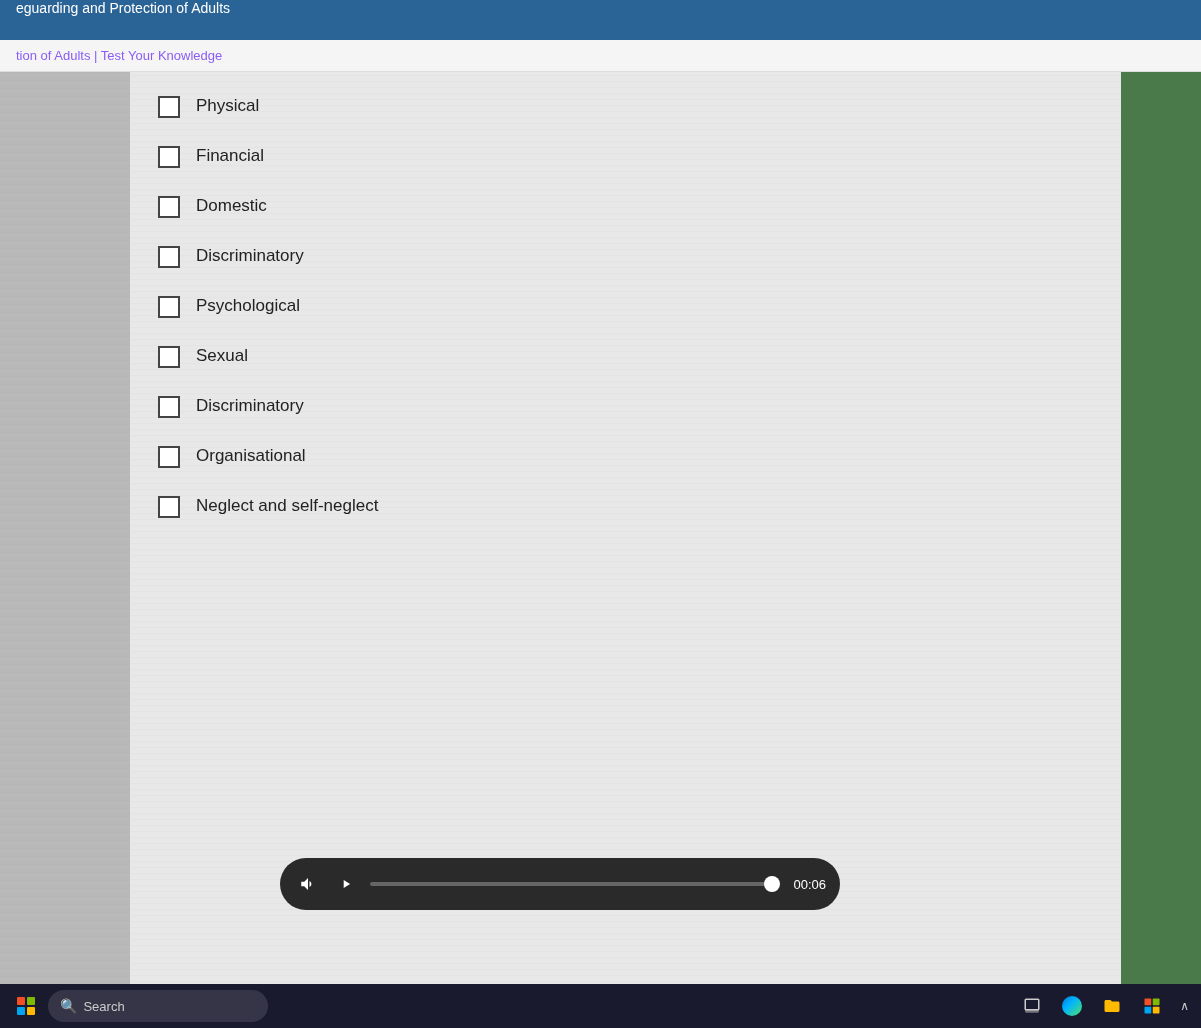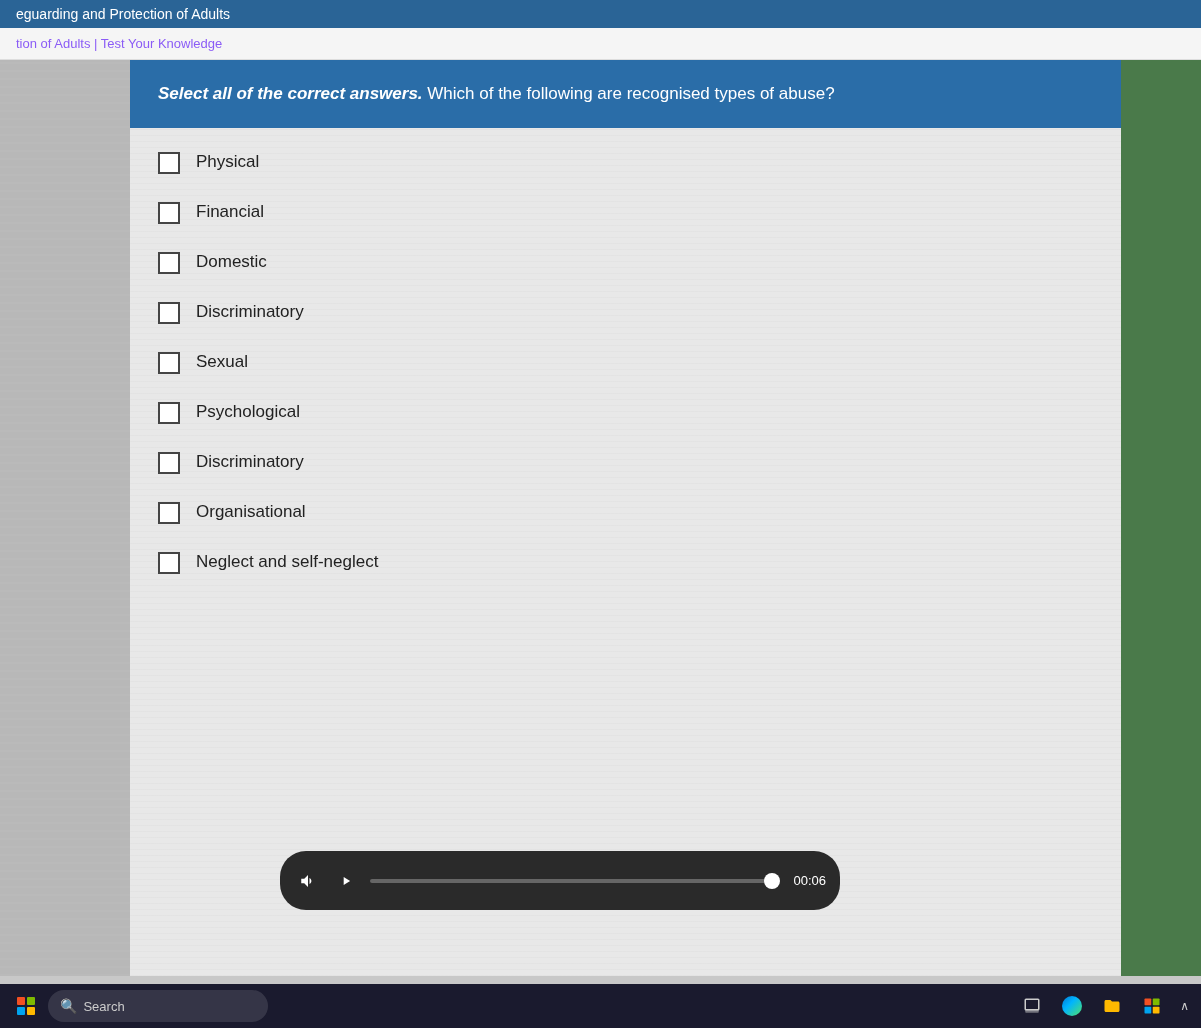--- a/index.html
+++ b/index.html
@@ -9,23 +9,22 @@
       height: 1028px;
       overflow: hidden;
       font-family: 'Segoe UI', Arial, sans-serif;
       background: #c8c8c8;
       position: relative;
     }
 
     
     .top-bar {
       background: #2a6496;
-      height: 28px;
-      display: flex;
-      align-items: center;
+      height: 40px;
+      display: flex;
       padding: 0 16px;
       position: relative;
     }
 
     .top-bar-title {
       color: #fff;
       font-size: 14px;
       font-weight: 400;
     }
 
@@ -135,21 +134,21 @@
       color: #222;
       font-weight: 400;
     }
 
     
     .audio-player {
       position: absolute;
       bottom: 118px;
       left: 280px;
       width: 560px;
-      height: 59px;
+      height: 52px;
       background: #2a2a2a;
       border-radius: 26px;
       display: flex;
       align-items: center;
       padding: 0 14px;
       gap: 10px;
       z-index: 10;
     }
 
     .audio-volume-btn {
@@ -325,25 +324,20 @@
 <div class="breadcrumb-bar">
   <span class="breadcrumb-text">tion of Adults | Test Your Knowledge</span>
 </div>
 
 <div class="main-content">
 
   <div class="left-sidebar"></div>
 
   <div class="quiz-area">
 
-    <div class="question-header">
-      <div class="question-header-text">
-        <em><strong>Select all of the correct answers.</strong></em><span class="normal-weight"> Which of the following are recognised types of abuse?</span>
-      </div>
-    </div>
 
     <div class="answers-area">
 
       <div id="answers-container">
           <div class="answer-option">
             <div class="answer-checkbox"></div>
             <span class="answer-label">Physical</span>
           </div>
           <div class="answer-option">
             <div class="answer-checkbox"></div>
@@ -352,25 +346,25 @@
           <div class="answer-option">
             <div class="answer-checkbox"></div>
             <span class="answer-label">Domestic</span>
           </div>
           <div class="answer-option">
             <div class="answer-checkbox"></div>
             <span class="answer-label">Discriminatory</span>
           </div>
           <div class="answer-option">
             <div class="answer-checkbox"></div>
+            <span class="answer-label">Psychological</span>
+          </div>
+          <div class="answer-option">
+            <div class="answer-checkbox"></div>
             <span class="answer-label">Sexual</span>
-          </div>
-          <div class="answer-option">
-            <div class="answer-checkbox"></div>
-            <span class="answer-label">Psychological</span>
           </div>
           <div class="answer-option">
             <div class="answer-checkbox"></div>
             <span class="answer-label">Discriminatory</span>
           </div>
           <div class="answer-option">
             <div class="answer-checkbox"></div>
             <span class="answer-label">Organisational</span>
           </div>
           <div class="answer-option">

